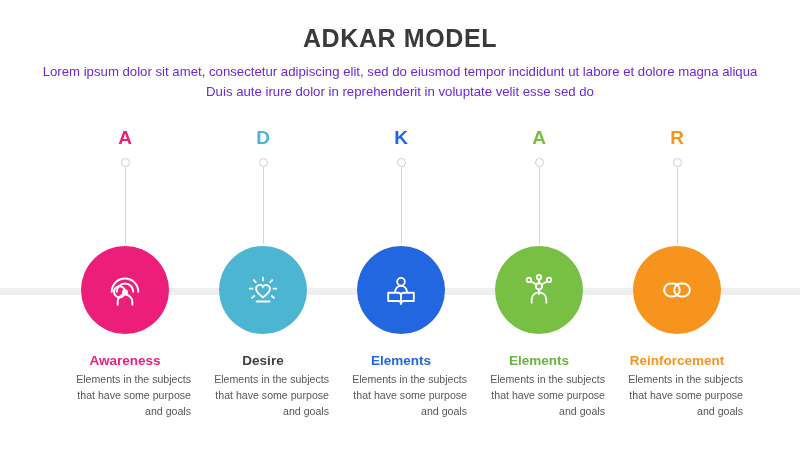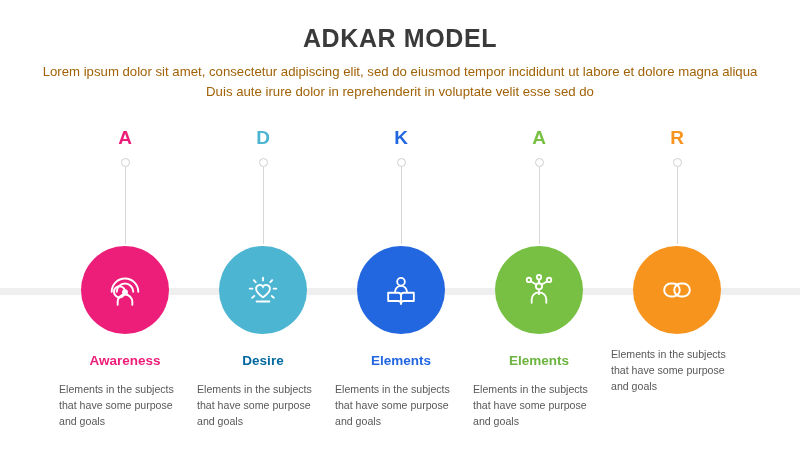--- a/index.html
+++ b/index.html
@@ -24,21 +24,21 @@
     font-size: 25px;
     font-weight: bold;
     color: #3a3a3a;
     letter-spacing: 0.6px;
     margin: 0;
     padding-top: 24px;
   }
   .subtitle {
     text-align: center;
     font-size: 13.2px;
-    color: #a16207;
+    color: #6d28d9;
     line-height: 1.55;
     width: 730px;
     margin: 9px auto 12px auto;
     font-weight: 400;
   }
   .baseline {
     position: absolute;
     left: 0;
     top: 288px;
     width: 800px;
@@ -108,24 +108,24 @@
     display: block;
   }
   .item-title {
     margin-top: 19px;
     font-size: 13.5px;
     font-weight: bold;
     text-align: left;
     line-height: 1.2;
   }
   .item-desc {
-    margin-top: 13px;
+    margin-top: 3px;
     font-size: 10.6px;
     color: #585858;
-    text-align: left;
+    text-align: right;
     line-height: 1.5;
     width: 132px;
   }
 </style>
 </head>
 <body>
 
 <div class="page">
 
   <h1 class="title">ADKAR MODEL</h1>
@@ -170,21 +170,21 @@
             <path d="M16 15.5 l-2-2.3"></path>
             <path d="M32 15.5 l2-2.3"></path>
             <path d="M12.5 22.5 h-3"></path>
             <path d="M35.5 22.5 h3"></path>
             <path d="M14.5 30.5 l-2.3 2"></path>
             <path d="M33.5 30.5 l2.3 2"></path>
             <path d="M17 36.5 h14"></path>
           </svg>
         </span>
       </div>
-      <div class="item-title" style="color:#0369a1">Desire</div>
+      <div class="item-title" style="color:#404040">Desire</div>
       <div class="item-desc">Elements in the subjects that have  some purpose and goals</div>
     </div>
 
     <div class="col">
       <div class="letter" style="color:#2266e0">K</div>
       <div class="connector">
         <div class="dot"></div>
         <div class="vline"></div>
       </div>
       <div class="circle" style="background:#2266e0">
@@ -233,17 +233,18 @@
         <div class="vline"></div>
       </div>
       <div class="circle" style="background:#f7941e">
         <span>
           <svg width="44" height="44" viewBox="0 0 48 48" fill="none" stroke="#ffffff" stroke-width="2.1" stroke-linecap="round">
             <rect x="10" y="17" width="17" height="14" rx="7"></rect>
             <rect x="21" y="17" width="17" height="14" rx="7"></rect>
           </svg>
         </span>
       </div>
+      <div class="item-title" style="color:#f7941e">Reinforcement</div>
       <div class="item-desc">Elements in the subjects that have  some purpose and goals</div>
     </div>
 
   </div>
 </div>
 
 </body></html>

